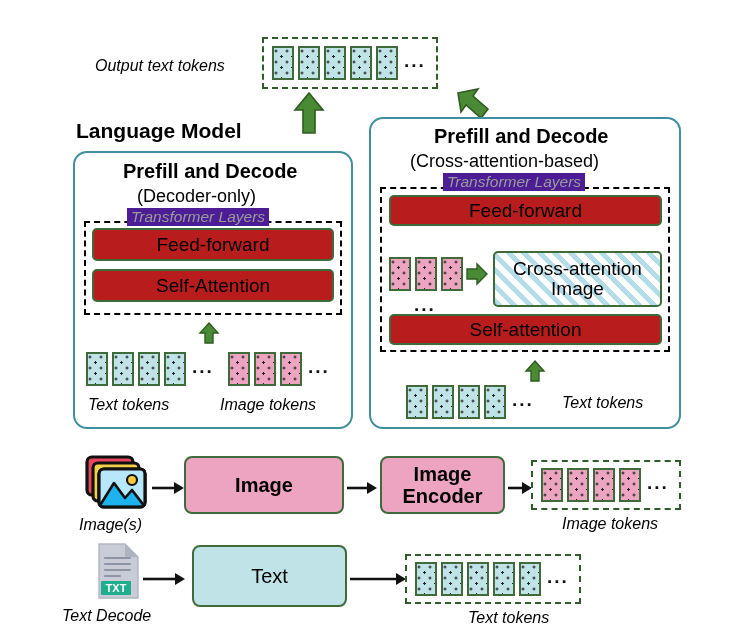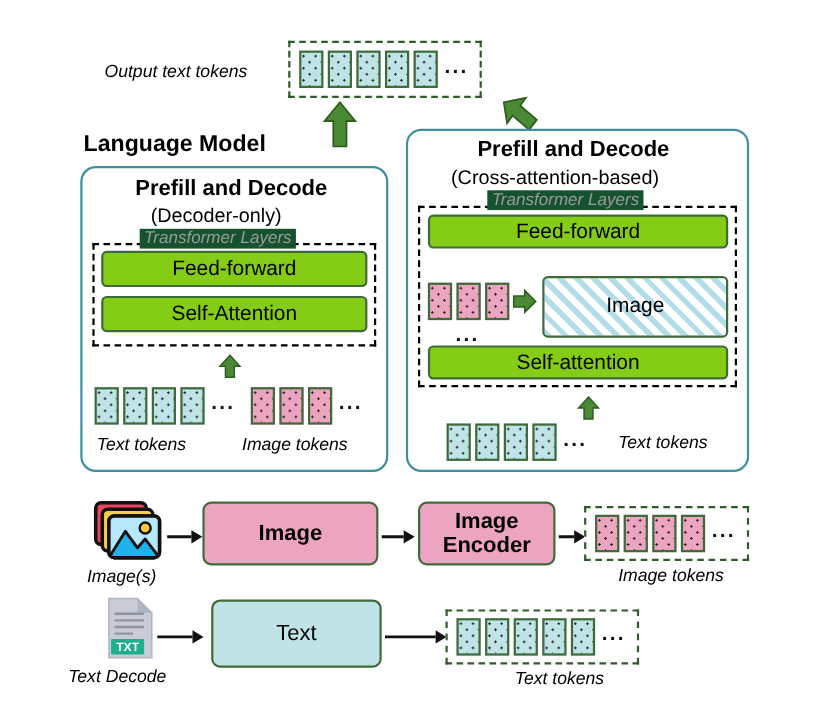--- a/index.html
+++ b/index.html
@@ -63,42 +63,42 @@
   .sub-title {
     font-size: 18px;
     color: #000;
     white-space: nowrap;
   }
   .gray-italic {
     font-style: italic;
     font-size: 15.5px;
     color: #9b9b9b;
     white-space: nowrap;
-    background: #14532d;
+    background: #4c1d95;
     padding: 0 4px;
   }
 
   
   .panel {
     border: 2px solid #3f8f9e;
     border-radius: 14px;
     background: #fff;
     box-sizing: border-box;
   }
 
   
   .tlbox {
     border: 2.5px dashed #000;
     background: #fff;
     box-sizing: border-box;
   }
 
   
   .bar {
-    background: #84cc16;
+    background: #b91c1c;
     border: 2px solid #3f6b3a;
     border-radius: 5px;
     box-sizing: border-box;
     display: flex; align-items: center; justify-content: center;
     font-size: 19px; color: #000;
     white-space: nowrap;
   }
   .bar.hatch {
     background-color: #ffffff;
     background-image: repeating-linear-gradient(
@@ -225,20 +225,21 @@
 </div>
 <div class="abs ellip" style="left:412px; top:266px;">...</div>
 
 <div class="abs" style="left:466px; top:234px;">
   <svg width="22" height="22" viewBox="0 0 22 22">
     <polygon points="1,6 11,6 11,1 21,11 11,21 11,16 1,16" fill="#4a8a35" stroke="#2e5c20" stroke-width="1.4"></polygon>
   </svg>
 </div>
 
 <div class="abs bar hatch" style="left:493px; top:222px; width:169px; height:56px;">
+  <span>Cross-attention</span>
   <span>Image</span>
 </div>
 
 <div class="abs bar" style="left:389px; top:285px; width:273px; height:31px;">
   <span>Self-attention</span>
 </div>
 
 <div class="abs" style="left:524px; top:331px;">
   <svg width="22" height="22" viewBox="0 0 22 22">
     <polygon points="11,1 20,11 15,11 15,21 7,21 7,11 2,11" fill="#4a8a35" stroke="#2e5c20" stroke-width="1.4"></polygon>

